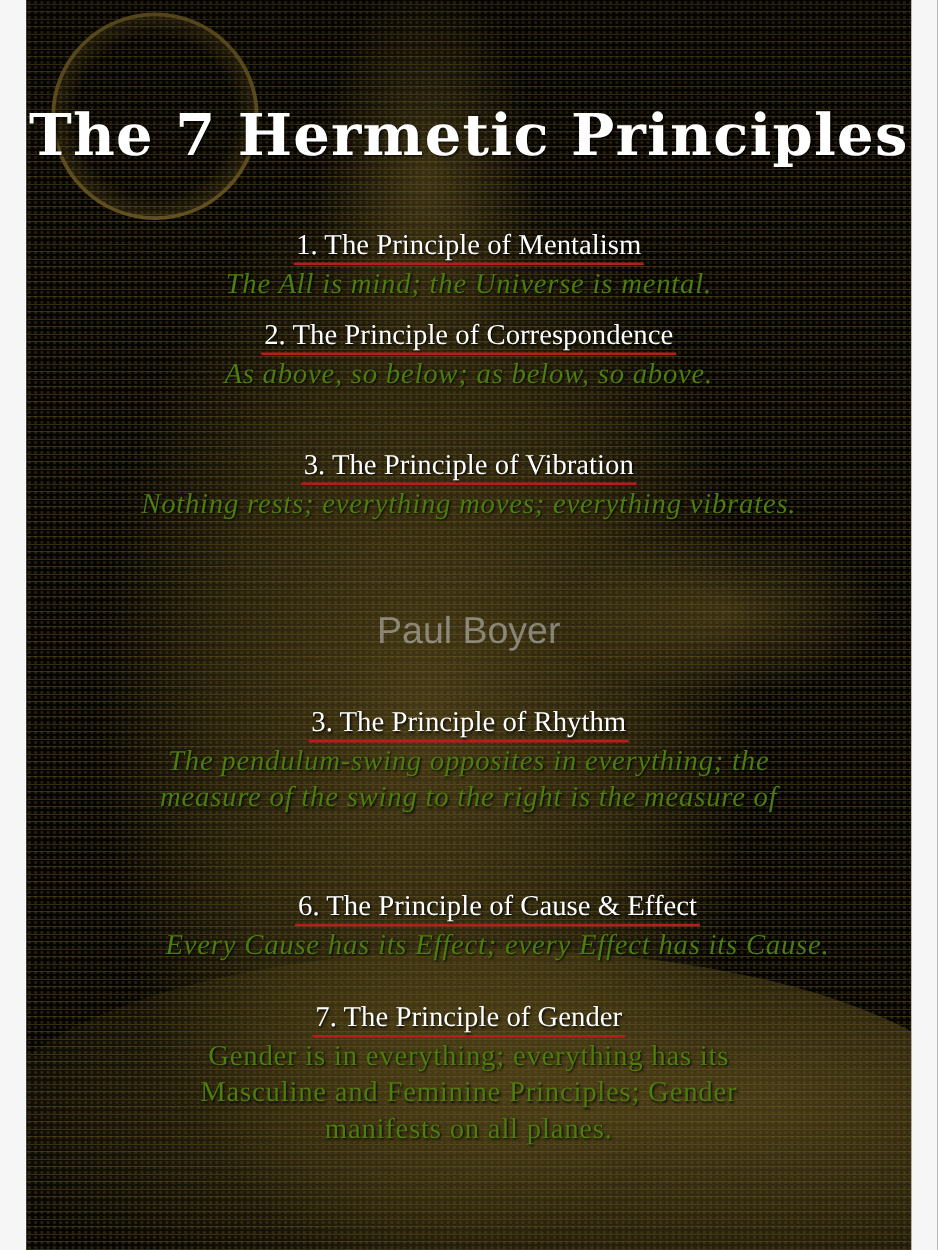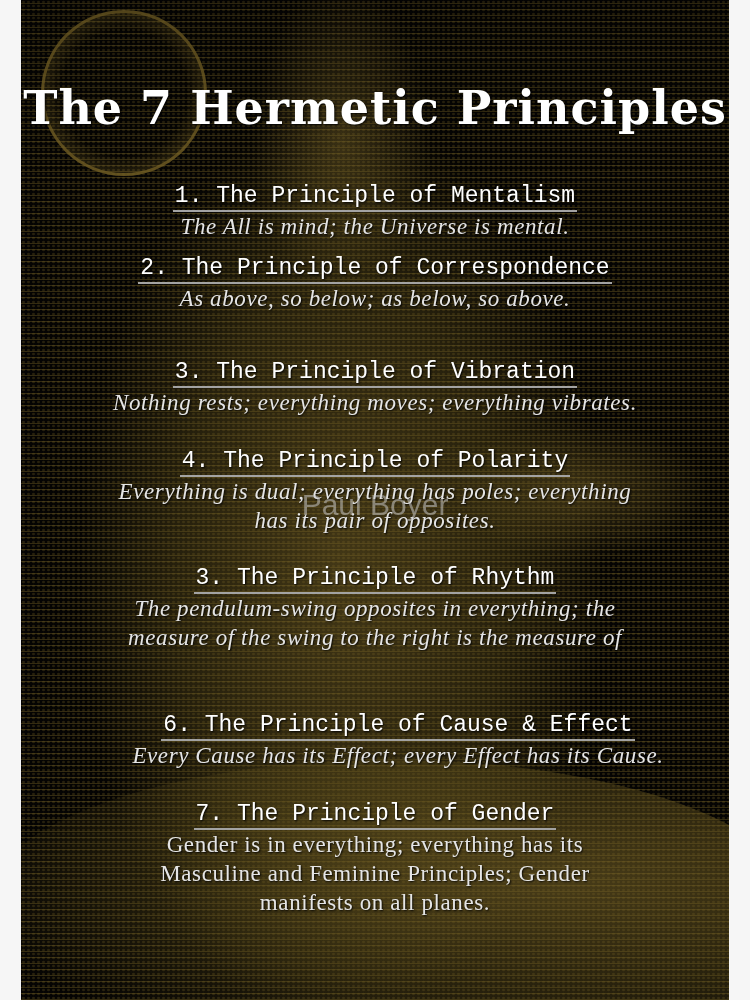--- a/index.html
+++ b/index.html
@@ -102,34 +102,34 @@
       color: #ffffff;
       text-shadow: 1px 1px 2px rgba(0,0,0,0.8);
     }
     .principle {
       position: absolute;
       left: 0; right: 0;
       text-align: center;
     }
     .p-heading {
       display: inline-block;
-      font-family: Liberation Mono, monospace;
+      font-family: Liberation Serif, serif;
       font-size: 23px;
       line-height: 28px;
       color: #ffffff;
-      border-bottom: 2px solid #a3a3a3;
+      border-bottom: 2px solid #b91c1c;
       padding: 0 2px 0 2px;
       text-shadow: 1px 1px 2px rgba(0,0,0,0.9);
     }
     .p-body {
       font-family: "Liberation Serif", serif;
       font-style: italic;
       font-size: 23px;
       line-height: 29px;
-      color: #e5e5e5;
+      color: #4d7c0f;
       letter-spacing: 0.6px;
       text-shadow: 1px 1px 2px rgba(0,0,0,0.9);
       margin-top: 0px;
     }
     .p-body.upright {
       font-style: normal;
     }
     .p-line { display: block; }
 
     .watermark {
@@ -174,27 +174,20 @@
       </div>
     </div>
 
     <div class="principle" style="top:358px;">
       <div><span class="p-heading">3. The Principle of Vibration</span></div>
       <div class="p-body">
         <span class="p-line">Nothing rests; everything moves; everything vibrates.</span>
       </div>
     </div>
 
-    <div class="principle" style="top:447px;">
-      <div><span class="p-heading">4. The Principle of Polarity</span></div>
-      <div class="p-body">
-        <span class="p-line">Everything is dual; everything has poles; everything</span>
-        <span class="p-line">has its pair of opposites.</span>
-      </div>
-    </div>
 
     <div class="principle" style="top:564px;">
       <div><span class="p-heading">3. The Principle of Rhythm</span></div>
       <div class="p-body">
         <span class="p-line">The pendulum-swing opposites in everything; the</span>
         <span class="p-line">measure of the swing to the right is the measure of</span>
       </div>
     </div>
 
     <div class="principle" style="top:711px;margin-left:46px;">

